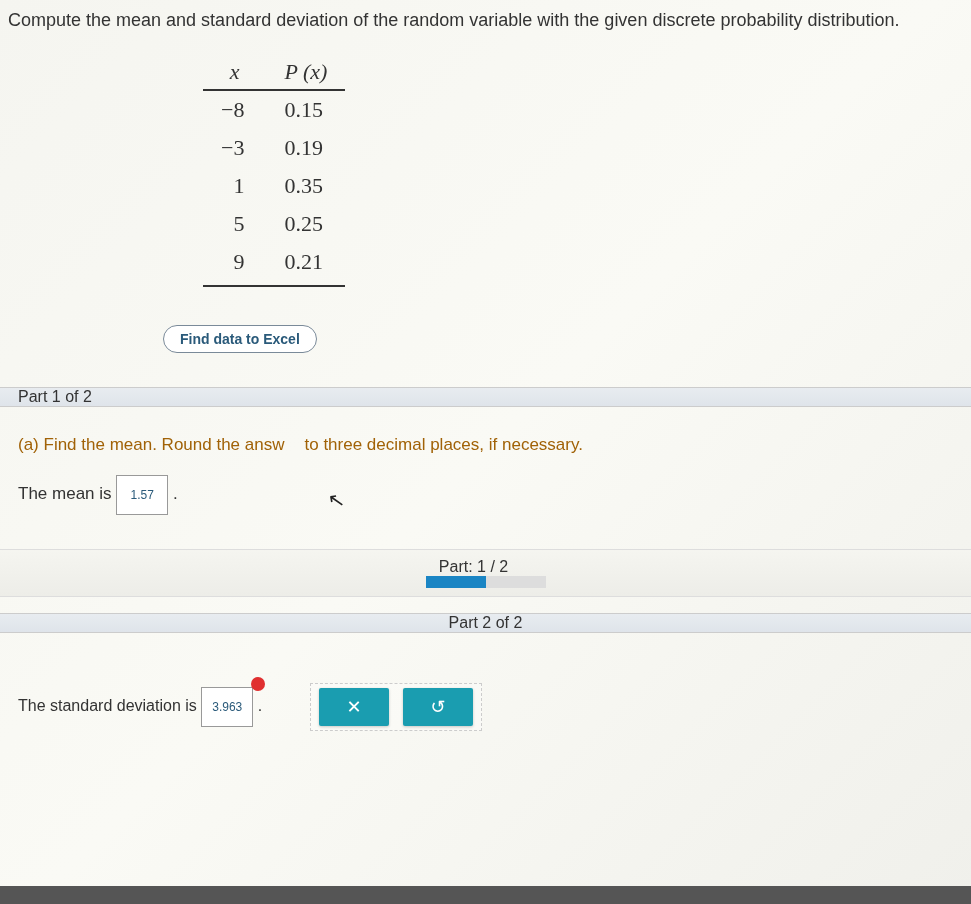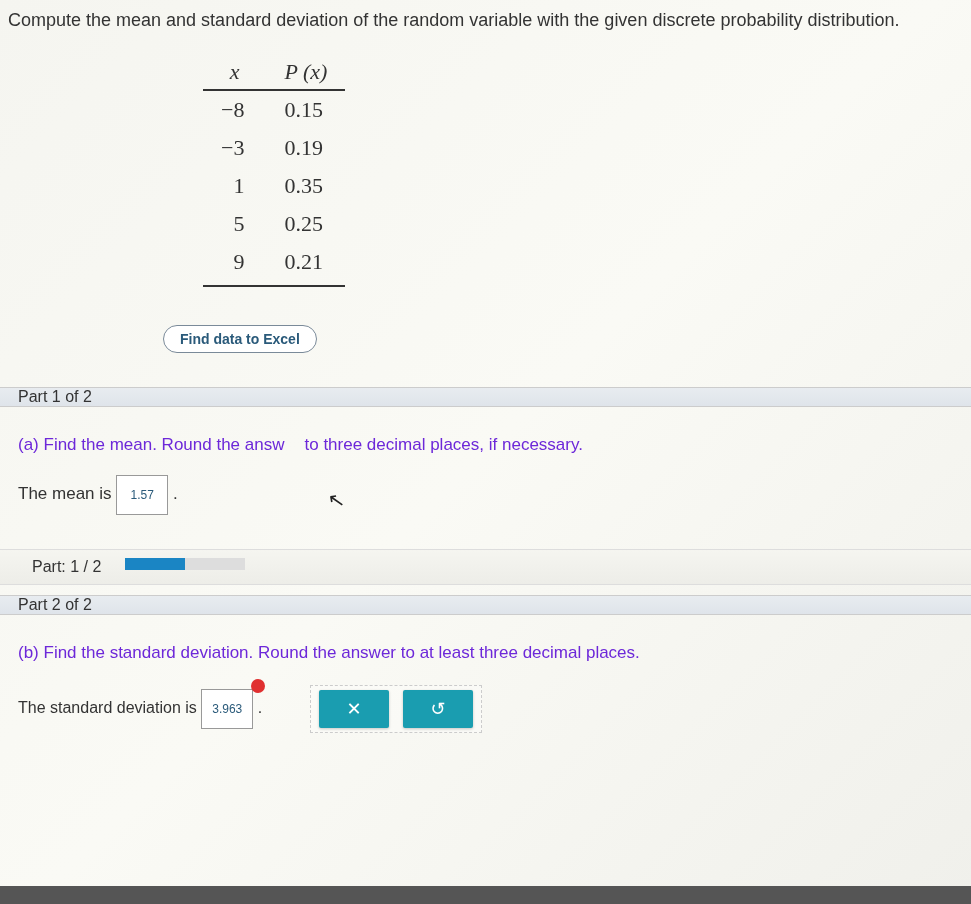--- a/index.html
+++ b/index.html
@@ -35,39 +35,41 @@
 .bar {
   background: linear-gradient(#e8ecf0, #dfe4ea);
   border-top: 1px solid #ccc;
   border-bottom: 1px solid #ccc;
   padding: 0 18px;
   margin-top: 34px;
   font-size: 16px;
   color: #333;
 }
 .part-body { padding: 28px 18px 34px 18px; }
-.part-body p { font-size: 17px; color: #6d28d9; }
+.part-body p { font-size: 17px; color: #a16207; }
 .answer-line { margin-top: 20px; font-size: 17px; }
 .answer-box {
   display: inline-block;
   border: 1px solid #999;
   background: #fff;
   min-width: 52px;
   padding: 12px 6px;
   text-align: center;
   font-size: 12px;
   color: #2a5a7a;
   vertical-align: baseline;
 }
 .progress-row {
   display: flex;
+  align-items: center;
   padding: 8px 32px;
   background: linear-gradient(#f5f5f0, #edede8);
   border-top: 1px solid #ddd;
   border-bottom: 1px solid #ddd;
+  flex-direction: column;
 }
 .progress-label { font-size: 16px; color: #333; margin-right: 24px; }
 .progress-bar-outer {
   width: 120px; height: 12px; background: #ddd; position: relative;
 }
 .progress-bar-inner {
   height: 100%; background: #1a85c4; width: 50%;
 }
 .ctrl-row {
   display: flex;
@@ -173,24 +175,23 @@
   </div>
 </div>
 
 <div class="progress-row">
   <span class="progress-label">Part: 1 / 2</span>
   <div class="progress-bar-outer">
     <div class="progress-bar-inner"></div>
   </div>
 </div>
 
-<div class="bar" style="margin-top:10px;">Part 2 of 2</div>
+<div class="bar" style="margin-top:16px;text-align:center;">Part 2 of 2</div>
 
 <div class="part-body">
-  <p>(b) Find the standard deviation. Round the answer to at least three decimal places.</p>
   <div class="ctrl-row">
     <div>
       <span>The standard deviation is </span>
       <span class="close-badge">
         <span class="answer-box">3.963</span>
       </span>
       <span>.</span>
     </div>
     <div class="ctrl-group">
       <button class="ctrl-btn">

